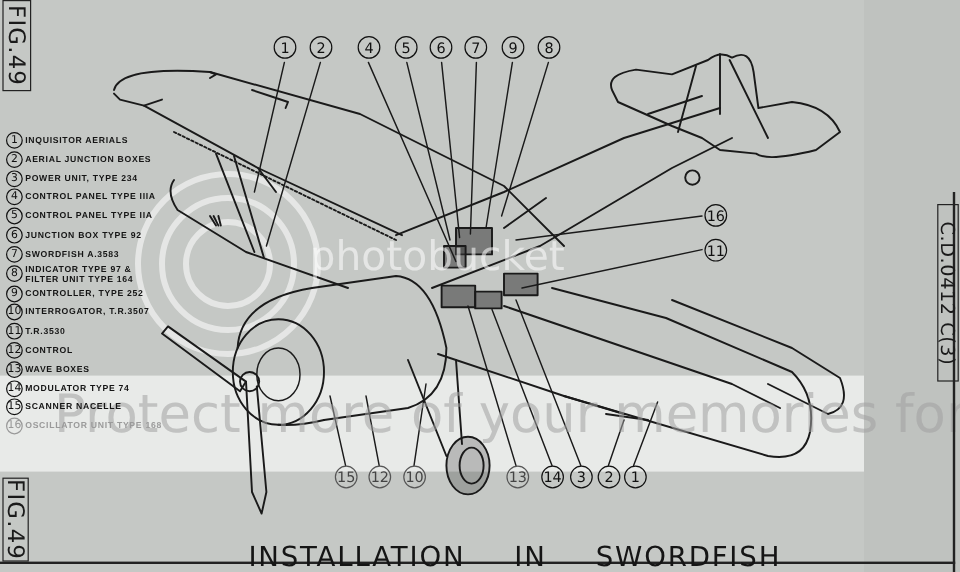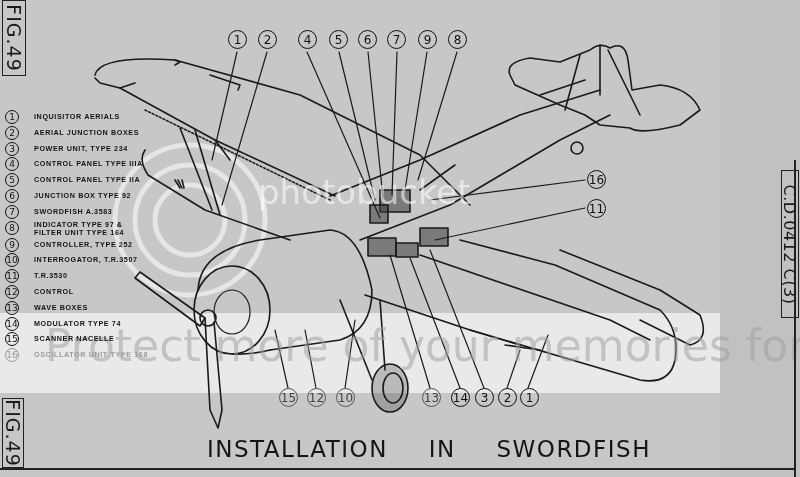--- a/index.html
+++ b/index.html
@@ -8,25 +8,25 @@
   .band{position:absolute;left:0;top:313px;width:720px;height:80px;background:#e8eae8;}
   .rightshade{position:absolute;left:720px;top:0;width:80px;height:477px;background:#bfc2bf;}
   .fig-box{position:absolute;border:1.6px solid #222;display:flex;align-items:center;justify-content:center;}
   .fig-box span{display:block;transform:rotate(90deg);white-space:nowrap;font-size:19px;letter-spacing:1px;color:#1a1a1a;font-family:"DejaVu Sans",sans-serif;}
   .fig-top{left:2px;top:0px;width:22px;height:74px;}
   .fig-bot{left:2px;top:398px;width:20px;height:68px;}
   .cd-box{position:absolute;left:781px;top:170px;width:16px;height:146px;border:1.5px solid #222;display:flex;align-items:center;justify-content:center;}
   .cd-box span{display:block;transform:rotate(90deg);white-space:nowrap;font-size:16px;color:#1a1a1a;font-family:"DejaVu Sans",sans-serif;letter-spacing:.5px;}
   .border-right{position:absolute;left:794px;top:160px;width:2px;height:317px;background:#222;}
   .border-bottom{position:absolute;left:0;top:468px;width:796px;height:2px;background:#222;}
-  .title{position:absolute;left:207px;top:436px;font-size:23px;letter-spacing:1.5px;color:#151515;font-family:"DejaVu Sans",sans-serif;word-spacing:32px;white-space:nowrap;}
+  .title{position:absolute;left:207px;top:452px;font-size:23px;letter-spacing:1.5px;color:#151515;font-family:"DejaVu Sans",sans-serif;word-spacing:32px;white-space:nowrap;}
   .legend{position:absolute;left:5px;top:110px;width:200px;}
   .legend-item{position:relative;height:15.8px;display:flex;align-items:flex-start;}
   .legend-item .num{width:14px;height:14px;border:1.5px solid #111;border-radius:50%;font-size:9px;display:flex;align-items:center;justify-content:center;color:#111;flex:none;box-sizing:border-box;background:transparent;font-family:"DejaVu Sans",sans-serif;}
-  .legend-item .txt{margin-left:15px;font-size:7.2px;font-weight:bold;color:#141414;line-height:8px;margin-top:3px;letter-spacing:.6px;white-space:pre;}
+  .legend-item .txt{margin-left:2px;font-size:7.2px;font-weight:bold;color:#141414;line-height:8px;margin-top:3px;letter-spacing:.6px;white-space:pre;}
   .legend-item.double{height:17px;}
   .legend-item.faded .num{border-color:#999;color:#999;}
   .legend-item.faded .txt{color:#9a9a9a;}
   .callout{position:absolute;width:19px;height:19px;border:1.6px solid #111;border-radius:50%;box-sizing:border-box;display:flex;align-items:center;justify-content:center;font-size:12px;color:#111;background:transparent;font-family:"DejaVu Sans",sans-serif;}
   .callout.faded{border-color:#555;color:#444;}
   svg.drawing{position:absolute;left:0;top:0;}
   .wm{position:absolute;color:rgba(255,255,255,0.55);font-size:34px;white-space:nowrap;font-family:"DejaVu Sans",sans-serif;}
   .wm2{position:absolute;color:rgba(160,160,160,0.55);font-size:44px;white-space:nowrap;font-family:"DejaVu Sans",sans-serif;}
 </style>
 </head>
@@ -116,21 +116,21 @@
       <path d="M345 388 L355 320"></path>
       <path d="M430 388 L390 255"></path>
       <path d="M460 388 L410 258"></path>
       <path d="M484 388 L430 250"></path>
       <path d="M507 388 L520 350"></path>
       <path d="M528 388 L548 335"></path>
     </g>
   </g>
 </svg>
 
-<div class="wm" style="left:258px;top:172px;">photobucket</div>
+<div class="wm" style="left:258px;top:194px;">photobucket</div>
 <div class="wm2" style="left:45px;top:320px;">Protect more of your memories for less!</div>
 
 <div class="fig-box fig-top">
     <span>FIG.49</span>
   </div>
 <div class="fig-box fig-bot">
     <span>FIG.49</span>
   </div>
 
 <div class="border-right"></div>

